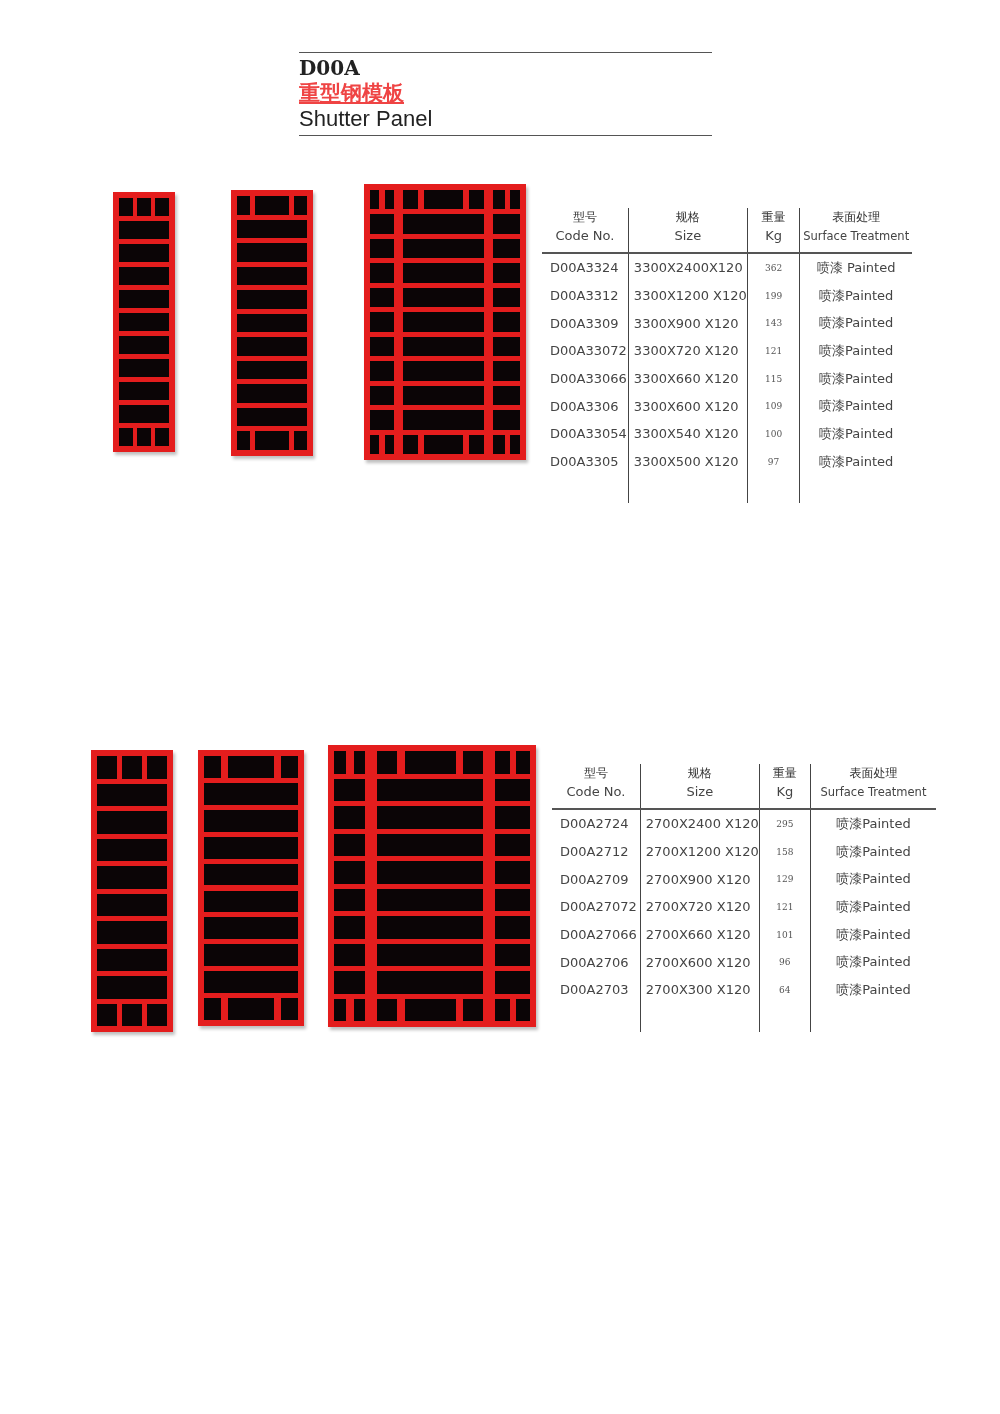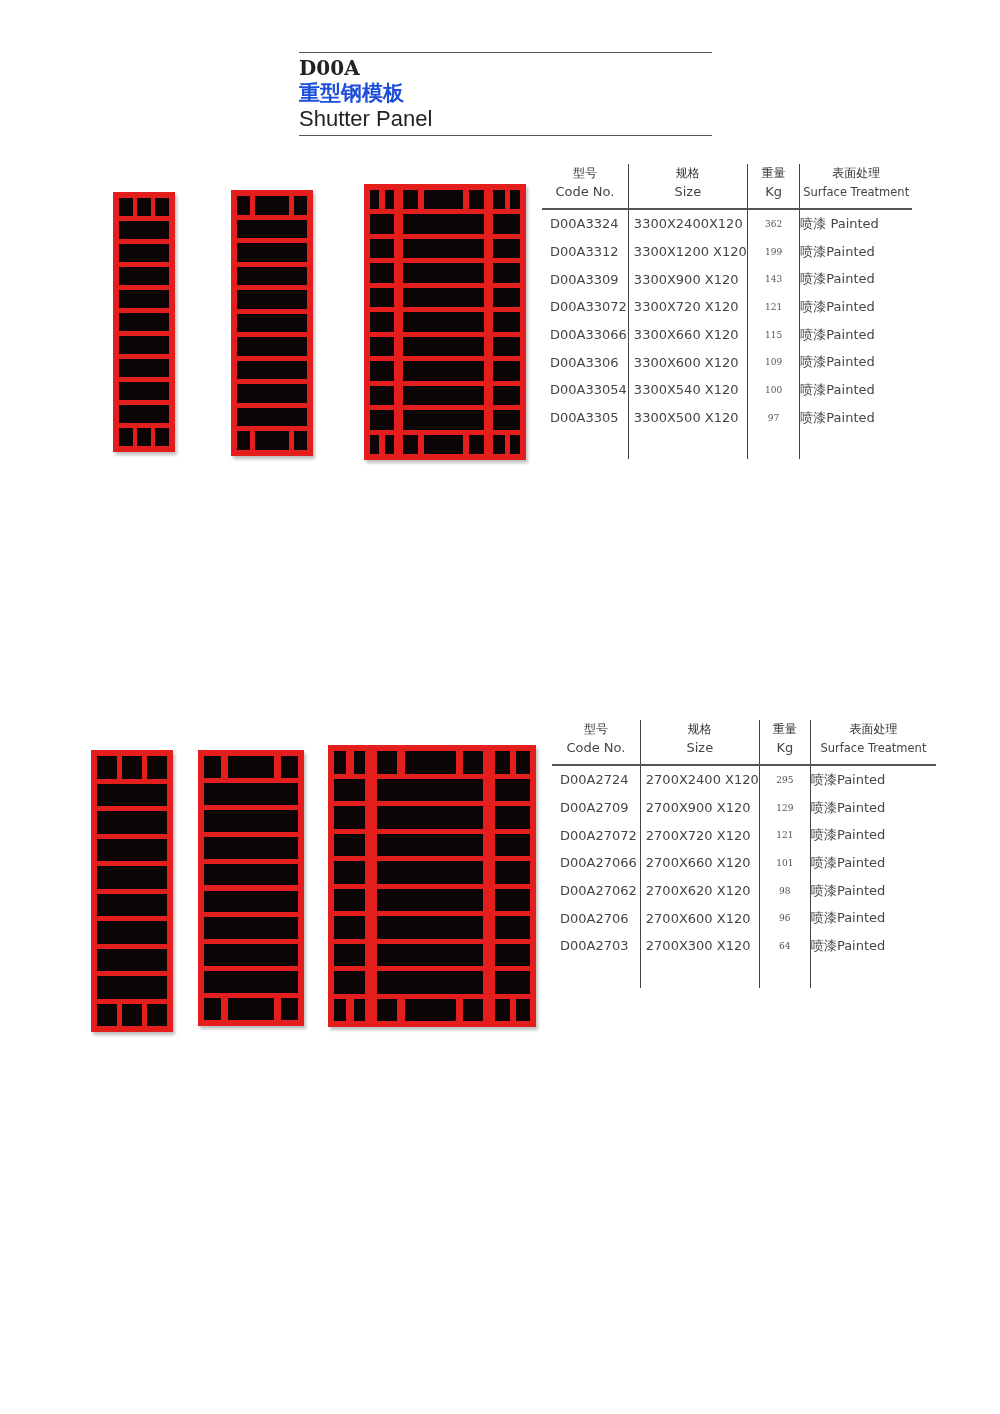--- a/index.html
+++ b/index.html
@@ -1,36 +1,36 @@
 <!DOCTYPE html>
 <html><head>
 <meta charset="utf-8">
 <style>
   html, body { margin:0; padding:0; background:#ffffff; }
   body { width:1000px; height:1414px; position:relative; overflow:hidden; font-family:"DejaVu Sans", sans-serif; color:#333; }
   .rule { position:absolute; left:299px; width:413px; height:1px; background:#555; }
   .title-block { position:absolute; left:299px; top:56px; width:413px; }
   .title-code { font-family:"DejaVu Serif", serif; font-weight:bold; font-size:20px; line-height:24px; color:#222; }
-  .title-cn { font-family:"DejaVu Serif", serif; font-weight:bold; font-size:21px; line-height:26px; color:#1d4ed8; }
+  .title-cn { font-family:"DejaVu Serif", serif; font-weight:bold; font-size:21px; line-height:26px; color:#ef4444;text-decoration:underline; }
   .title-en { font-family:"Liberation Sans", sans-serif; font-size:22px; line-height:26px; color:#222; }
 
   .panels { position:absolute; }
   .panel { position:absolute; background:#e41d1d; box-shadow:2px 3px 3px rgba(0,0,0,0.25); }
   .panel .cell { position:absolute; background:#0b0506; }
 
-  table.spec { position:absolute; border-collapse:collapse; font-family:"DejaVu Sans", sans-serif; color:#444; }
+  table.spec { position:absolute; border-collapse:collapse; font-family:"DejaVu Sans", sans-serif; color:#444;margin-top:44px; }
   table.spec th { font-weight:normal; text-align:center; padding:0; vertical-align:bottom; }
   table.spec th .cn { display:block; font-size:12px; line-height:18px; color:#333; }
   table.spec th .en { display:block; font-size:13px; line-height:20px; color:#444; padding-bottom:6px; }
   table.spec thead tr { border-bottom:2px solid #555; }
   table.spec td { padding:0; height:27.7px; font-size:13px; white-space:nowrap; }
   table.spec .c-code { text-align:left; padding-left:8px; }
   table.spec .c-size { text-align:left; padding-left:5px; }
   table.spec .c-kg { text-align:center; font-size:9px; font-family:"DejaVu Serif", serif; color:#555; }
-  table.spec .c-treat { }
+  table.spec .c-treat { text-align:center; }
   table.spec .vl { border-left:1px solid #444; }
   .spacer td { height:16px; }
 </style>
 </head>
 <body>
 
 <div class="rule" style="top:52px;"></div>
 <div class="title-block">
   <div class="title-code">D00A</div>
   <div class="title-cn">重型钢模板</div>
@@ -294,44 +294,44 @@
     </tr>
   </thead>
   <tbody>
       <tr>
         <td class="c-code">D00A2724</td>
         <td class="c-size vl">2700X2400 X120</td>
         <td class="c-kg vl">295</td>
         <td class="c-treat vl">喷漆Painted</td>
       </tr>
       <tr>
+        <td class="c-code">D00A2712</td>
+        <td class="c-size vl">2700X1200 X120</td>
+        <td class="c-kg vl">158</td>
+        <td class="c-treat vl">喷漆Painted</td>
+      </tr>
+      <tr>
         <td class="c-code">D00A2709</td>
         <td class="c-size vl">2700X900 X120</td>
         <td class="c-kg vl">129</td>
         <td class="c-treat vl">喷漆Painted</td>
       </tr>
       <tr>
         <td class="c-code">D00A27072</td>
         <td class="c-size vl">2700X720 X120</td>
         <td class="c-kg vl">121</td>
         <td class="c-treat vl">喷漆Painted</td>
       </tr>
       <tr>
         <td class="c-code">D00A27066</td>
         <td class="c-size vl">2700X660 X120</td>
         <td class="c-kg vl">101</td>
         <td class="c-treat vl">喷漆Painted</td>
       </tr>
       <tr>
-        <td class="c-code">D00A27062</td>
-        <td class="c-size vl">2700X620 X120</td>
-        <td class="c-kg vl">98</td>
-        <td class="c-treat vl">喷漆Painted</td>
-      </tr>
-      <tr>
         <td class="c-code">D00A2706</td>
         <td class="c-size vl">2700X600 X120</td>
         <td class="c-kg vl">96</td>
         <td class="c-treat vl">喷漆Painted</td>
       </tr>
       <tr>
         <td class="c-code">D00A2703</td>
         <td class="c-size vl">2700X300 X120</td>
         <td class="c-kg vl">64</td>
         <td class="c-treat vl">喷漆Painted</td>

